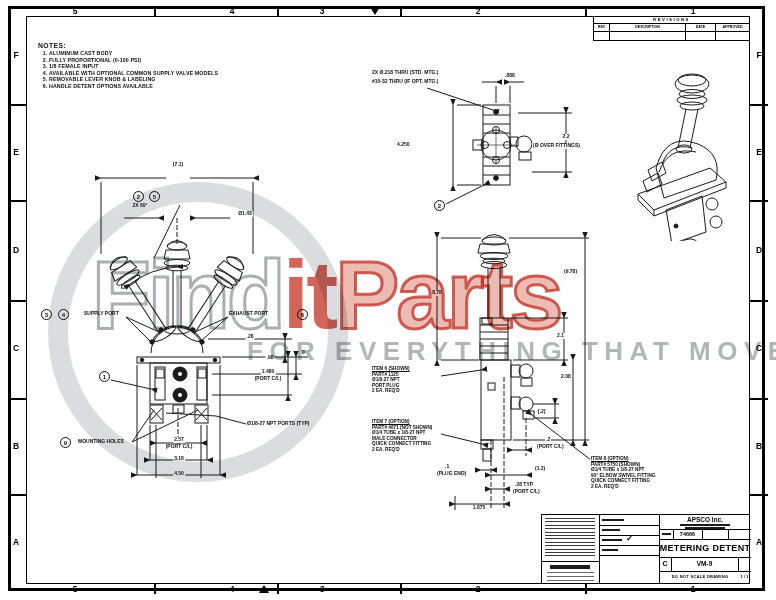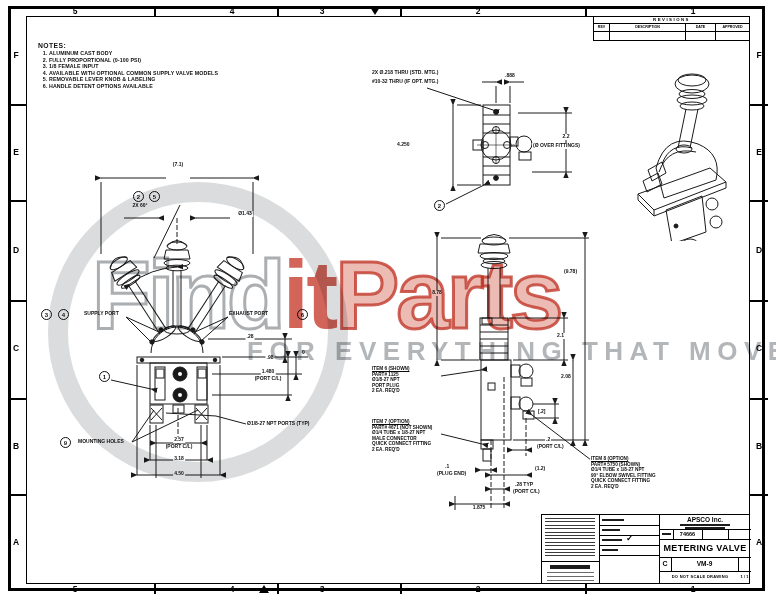--- a/index.html
+++ b/index.html
@@ -445,21 +445,21 @@
     <div class="tb-txt" style="left:117px;top:1px;width:92px;text-align:center;font:700 6.5px 'Liberation Sans',sans-serif;">APSCO Inc.</div>
     <div class="darkbar" style="left:138px;top:9px;width:50px;height:1.5px;"></div>
     <div class="darkbar" style="left:143px;top:12px;width:40px;height:1.5px;"></div>
     <div class="tb-line" style="left:117px;top:14px;width:92px;height:1px;"></div>
     <div class="tb-line" style="left:131px;top:14px;width:1px;height:10px;"></div>
     <div class="tb-line" style="left:160px;top:14px;width:1px;height:10px;"></div>
     <div class="tb-line" style="left:186px;top:14px;width:1px;height:10px;"></div>
     <div class="darkbar" style="left:120px;top:18px;width:9px;height:2px;"></div>
     <div class="tb-txt" style="left:131px;top:16px;width:29px;text-align:center;font:700 5.5px 'Liberation Sans',sans-serif;">74666</div>
     <div class="tb-line" style="left:117px;top:24px;width:92px;height:1px;"></div>
-    <div class="tb-txt" style="left:117px;top:28px;width:92px;text-align:center;font:700 9px 'Liberation Sans',sans-serif;letter-spacing:.3px;">METERING VALVE</div>
+    <div class="tb-txt" style="left:117px;top:28px;width:92px;text-align:center;font:700 9px 'Liberation Sans',sans-serif;letter-spacing:.3px;">METERING DETENT</div>
     <div class="tb-line" style="left:117px;top:42px;width:92px;height:1px;"></div>
     <div class="tb-line" style="left:129px;top:42px;width:1px;height:14px;"></div>
     <div class="tb-line" style="left:196px;top:42px;width:1px;height:14px;"></div>
     <div class="tb-txt" style="left:117px;top:45px;width:12px;text-align:center;font:700 7px 'Liberation Sans',sans-serif;">C</div>
     <div class="tb-txt" style="left:129px;top:45px;width:67px;text-align:center;font:700 6.5px 'Liberation Sans',sans-serif;">VM-9</div>
     <div class="tb-line" style="left:117px;top:56px;width:92px;height:1px;"></div>
     <div class="tb-txt" style="left:120px;top:59px;width:76px;text-align:center;font:700 4px 'Liberation Sans',sans-serif;letter-spacing:.3px;">DO NOT SCALE DRAWING</div>
     <div class="tb-txt" style="left:196px;top:59px;width:13px;text-align:center;font:700 4px 'Liberation Sans',sans-serif;">1 / 1</div>
   </div>
 

